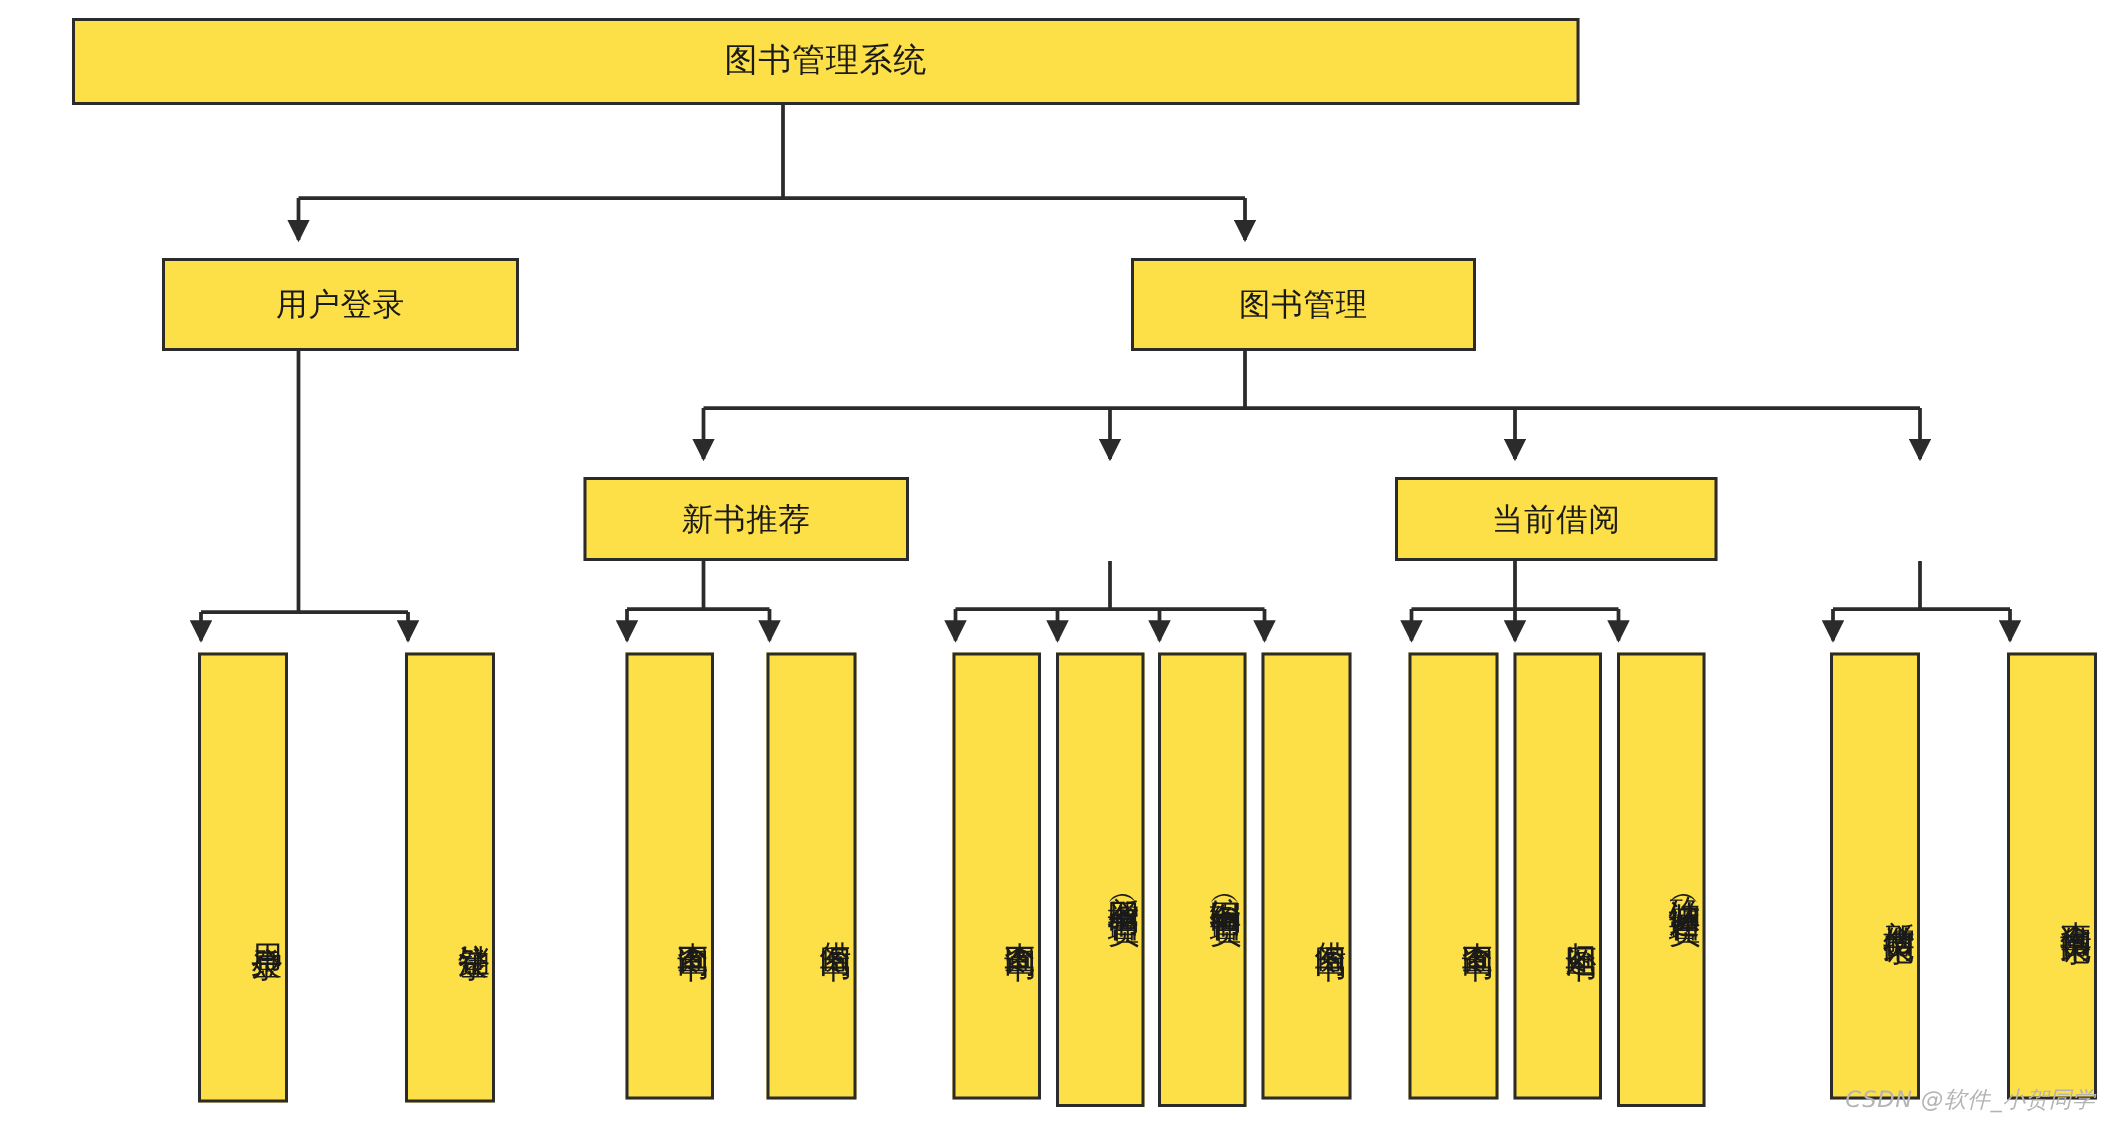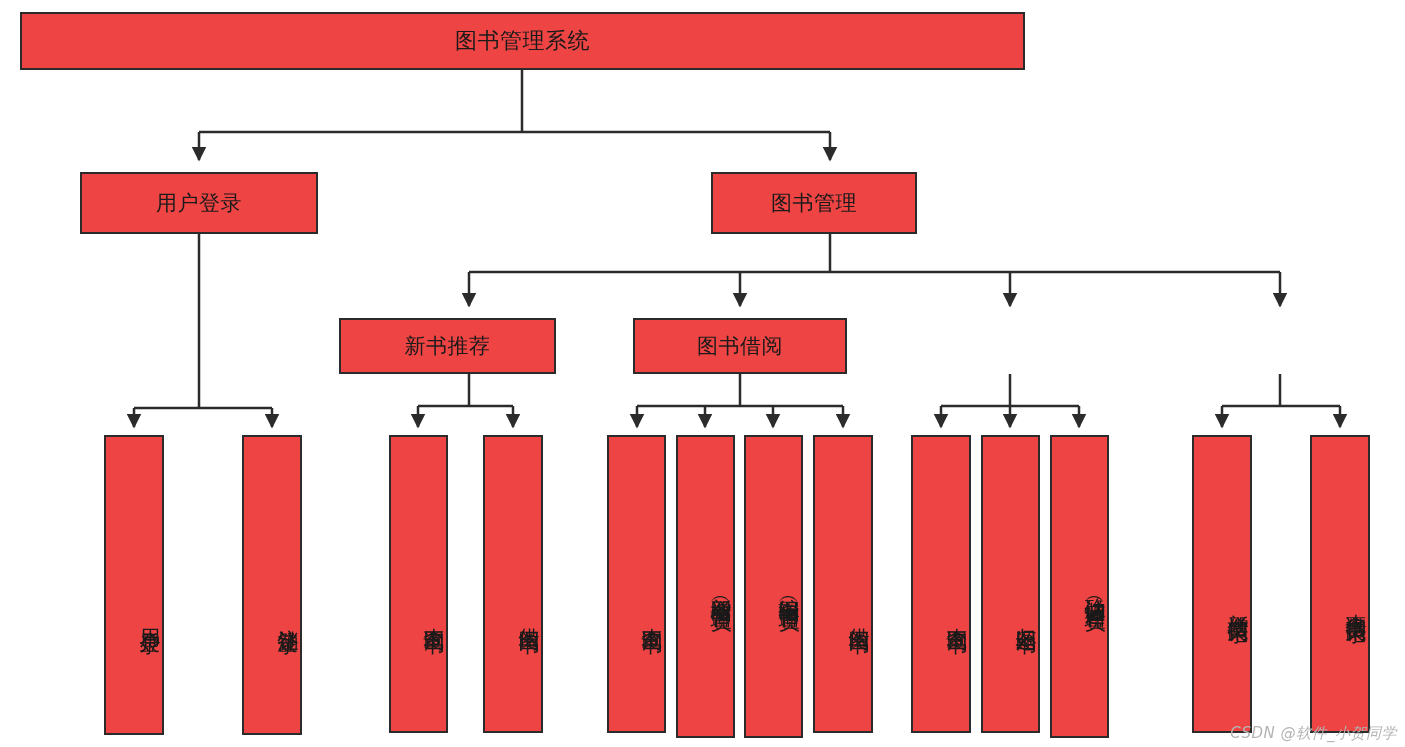--- a/index.html
+++ b/index.html
@@ -17,27 +17,28 @@
   svg#wires{
     position:absolute;
     left:0; top:0;
     width:1405px;
     height:747px;
     pointer-events:none;
   }
   .node{
     position:absolute;
     box-sizing:border-box;
-    background:#ef4444;
+    background:#fde047;
     border:2.5px solid #2b2b2b;
     display:flex;
     align-items:center;
     justify-content:center;
     color:#1a1a1a;
     line-height:1.18;
+    margin-left:28px;
   }
   .node.horiz{
     font-size:21px;
     letter-spacing:0.5px;
   }
   .node.vert{
     writing-mode:vertical-rl;
     text-orientation:upright;
     font-size:21px;
     letter-spacing:2px;
@@ -115,26 +116,26 @@
       <path d="M 1222 406 L 1340 406"></path>
       <path d="M 1222 406 L 1222 427" marker-end="url(#arrow)"></path>
       <path d="M 1340 406 L 1340 427" marker-end="url(#arrow)"></path>
     </g>
   </svg>
 
   <div class="node horiz root" style="left:20px; top:12px; width:1005px; height:58px;">图书管理系统</div>
 
   <div class="node horiz" style="left:80px; top:172px; width:238px; height:62px;">用户登录</div>
 
-  <div class="node horiz" style="left:711px; top:172px; width:206px; height:62px;text-align:right;">图书管理</div>
+  <div class="node horiz" style="left:726px; top:172px; width:230px; height:62px;text-align:right;">图书管理</div>
 
-  <div class="node horiz" style="left:339px; top:318px; width:217px; height:56px;">新书推荐</div>
+  <div class="node horiz" style="left:361px; top:318px; width:217px; height:56px;">新书推荐</div>
 
-  <div class="node horiz" style="left:633px; top:318px; width:214px; height:56px;">图书借阅</div>
 
+  <div class="node horiz" style="left:902px; top:318px; width:215px; height:56px;">当前借阅</div>
 
 
   <div class="node vert" style="left:104px; top:435px; width:60px; height:300px; padding-top:62px;">用户登录</div>
 
   <div class="node vert" style="left:242px; top:435px; width:60px; height:300px; padding-top:62px;">注销登录</div>
 
   <div class="node vert" style="left:389px; top:435px; width:59px; height:298px; padding-top:62px;">查询图书</div>
 
   <div class="node vert" style="left:483px; top:435px; width:60px; height:298px; padding-top:62px;">借阅图书</div>
 

